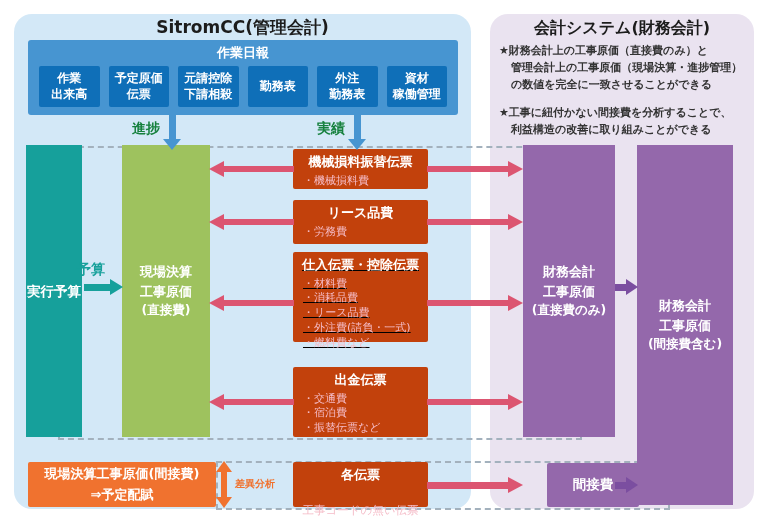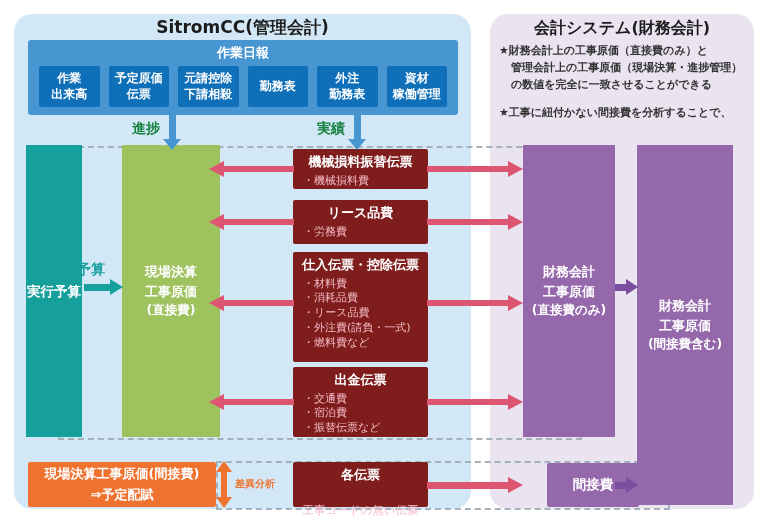--- a/index.html
+++ b/index.html
@@ -22,21 +22,21 @@
   .col{position:absolute;display:flex;flex-direction:column;align-items:center;justify-content:center;color:#fff;font-weight:bold;text-align:center;line-height:1.5;}
   .col.teal{background:#16a09b;font-size:13.5px;}
   .col.green{background:#9ec25e;font-size:13px;}
   .col.purple{background:#9468ab;font-size:13px;}
   .paren{font-size:12.5px;}
   .blue-label{position:absolute;color:#15803d;font-size:14px;font-weight:bold;text-align:right;width:58px;}
   .teal-label{position:absolute;color:#16a09b;font-size:14px;font-weight:bold;}
   .orange-label{position:absolute;color:#f0722f;font-size:10px;font-weight:bold;white-space:nowrap;}
   .stem{position:absolute;}
   .head{position:absolute;width:0;height:0;}
-  .voucher{position:absolute;left:293px;width:135px;background:#7f1d1d;border-radius:2px;box-sizing:border-box;padding-top:4px;}
+  .voucher{position:absolute;left:293px;width:135px;background:#c2410c;border-radius:2px;box-sizing:border-box;padding-top:4px;}
   .v-title{text-align:center;color:#fff;font-size:13px;font-weight:bold;line-height:1.35;white-space:nowrap;}
   .v-item{color:#f5bcc8;font-size:11px;line-height:1.35;padding-left:10px;white-space:nowrap;}
   .v-item.first{margin-top:3px;}
   .v-sub{text-align:center;color:#f5bcc8;font-size:11.5px;margin-top:19px;white-space:nowrap;}
   .orange-box{position:absolute;left:28px;top:462px;width:188px;height:45px;background:#f0722f;color:#fff;font-size:13px;font-weight:bold;display:flex;flex-direction:column;align-items:center;justify-content:center;line-height:1.55;text-align:center;border-radius:2px;}
   .indirect-box{position:absolute;left:547px;top:463px;width:92px;height:44px;background:#9468ab;color:#fff;font-size:13.5px;font-weight:bold;display:flex;align-items:center;justify-content:center;border-radius:2px;}
 </style>
 </head>
 <body>
 
@@ -49,20 +49,21 @@
   <div class="rtitle">会計システム(財務会計)</div>
 
   <div class="notes">
     <div class="note">
       <div class="note-line">★財務会計上の工事原価（直接費のみ）と</div>
       <div class="note-line indent">管理会計上の工事原価（現場決算・進捗管理）</div>
       <div class="note-line indent">の数値を完全に一致させることができる</div>
     </div>
     <div class="note">
       <div class="note-line">★工事に紐付かない間接費を分析することで、</div>
+      <div class="note-line indent">利益構造の改善に取り組みことができる</div>
     </div>
   </div>
 
   <div class="dashed" style="left:58px;top:146px;width:520px;height:290px;"></div>
   <div class="dashed" style="left:216px;top:461px;width:450px;height:45px;"></div>
 
   <div class="daily">
     <div class="daily-title">作業日報</div>
     <div class="daily-row">
       <div class="daily-item">
@@ -87,21 +88,21 @@
       <div class="daily-item">
         <div>資材</div>
         <div>稼働管理</div>
       </div>
     </div>
   </div>
 
   <div class="col teal" style="left:26px;top:145px;width:56px;height:292px;">
     <div>実行予算</div>
   </div>
-  <div class="col green" style="left:122px;top:145px;width:98px;height:292px;">
+  <div class="col green" style="left:122px;top:145px;width:88px;height:292px;">
     <div>現場決算</div>
     <div>工事原価</div>
     <div class="paren">(直接費)</div>
   </div>
   <div class="col purple" style="left:523px;top:145px;width:92px;height:292px;">
     <div>財務会計</div>
     <div>工事原価</div>
     <div class="paren">(直接費のみ)</div>
   </div>
   <div class="col purple" style="left:637px;top:145px;width:96px;height:360px;">
@@ -111,21 +112,21 @@
   </div>
 
   <div class="voucher" style="top:149px;height:40px;">
     <div class="v-title">機械損料振替伝票</div>
     <div class="v-item first">・機械損料費</div>
   </div>
   <div class="voucher" style="top:200px;height:44px;">
     <div class="v-title">リース品費</div>
     <div class="v-item first">・労務費</div>
   </div>
-  <div class="voucher" style="top:252px;height:110px;">
+  <div class="voucher" style="top:252px;height:90px;text-decoration:underline;">
     <div class="v-title">仕入伝票・控除伝票</div>
     <div class="v-item first">・材料費</div>
     <div class="v-item">・消耗品費</div>
     <div class="v-item">・リース品費</div>
     <div class="v-item">・外注費(請負・一式)</div>
     <div class="v-item">・燃料費など</div>
   </div>
   <div class="voucher" style="top:367px;height:70px;">
     <div class="v-title">出金伝票</div>
     <div class="v-item first">・交通費</div>

